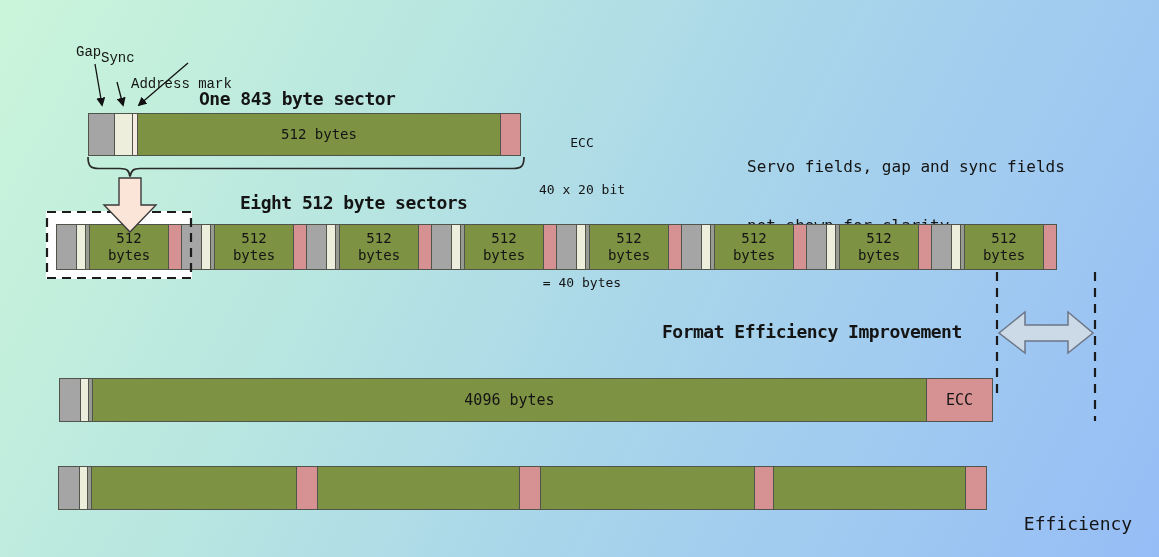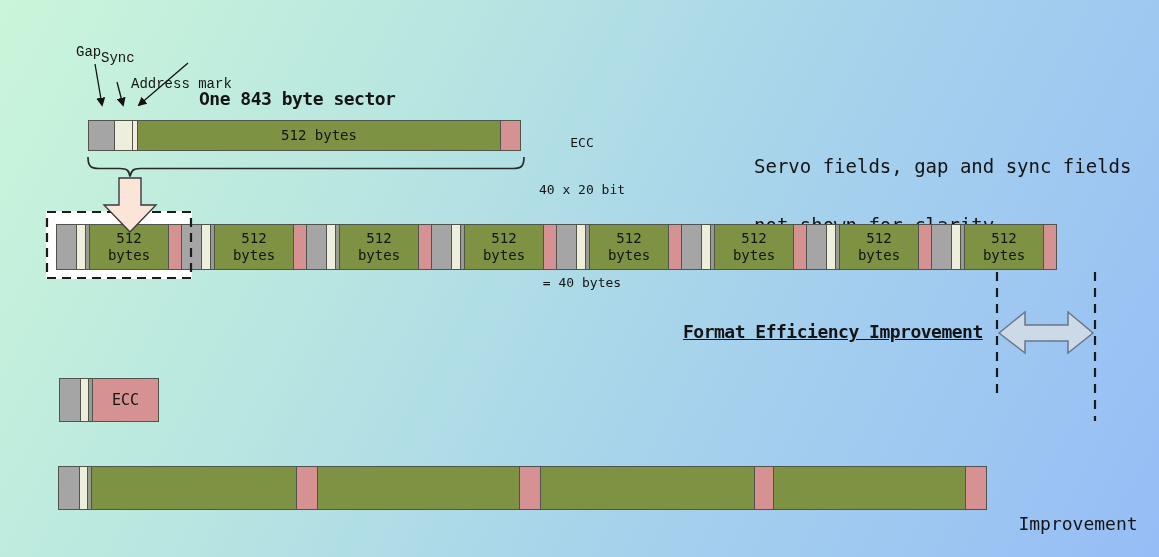--- a/index.html
+++ b/index.html
@@ -5,21 +5,21 @@
   html,body{margin:0;padding:0;}
   .stage{
     position:relative;width:1159px;height:557px;overflow:hidden;
     background:linear-gradient(118deg,#cbf5da 0%,#b9e7e0 30%,#a6d2ec 62%,#96bdf6 100%);
     font-family:"DejaVu Sans Mono","Liberation Mono",monospace;color:#141414;
   }
   .txt{position:absolute;white-space:pre;}
   .small-label{font-size:14px;font-family:Liberation Mono, monospace;}
   .title{font-size:18px;font-weight:bold;letter-spacing:-0.5px;}
   .note{font-size:13px;line-height:15.5px;text-align:center;}
-  .servo{font-size:19px;line-height:19.5px;margin-left:7px;}
+  .servo{font-size:16px;line-height:19.5px;}
   .dist{font-size:18px;line-height:25px;text-align:center;}
   .white-box{position:absolute;left:46px;top:211px;width:146px;height:68px;background:#ffffff;z-index:1;}
   .bar{position:absolute;display:flex;z-index:2;}
   .seg{box-sizing:border-box;height:100%;border:1px solid var(--outline);
        display:flex;align-items:center;justify-content:center;text-align:center;flex:0 0 auto;}
   .seg + .seg{margin-left:-1px;}
   .seg-gap{background:var(--gap);}
   .seg-sync{background:var(--sync);}
   .seg-address_mark{background:var(--address_mark);}
   .seg-address_mark_light{background:var(--address_mark_light);}
@@ -32,42 +32,43 @@
 </head>
 <body>
 
 <div class="stage">
 
   <div class="txt small-label" style="left:76px;top:44px;">Gap</div>
   <div class="txt small-label" style="left:101px;top:50px;">Sync</div>
   <div class="txt small-label" style="left:131px;top:52px;margin-top:24px;">Address mark</div>
 
   <div class="txt title" style="left:199px;top:88px;">One 843 byte sector</div>
-  <div class="txt title" style="left:683px;top:321px;text-decoration:underline;">Format Efficiency Improvement</div>
+  <div class="txt title" style="left:240px;top:192px;">Eight 512 byte sectors</div>
+  <div class="txt title" style="left:662px;top:321px;">Format Efficiency Improvement</div>
 
   <div class="txt note" style="left:517px;top:104px;width:130px;">
     <div>ECC</div>
     <div>40 x 20 bit</div>
     <div>symbols</div>
     <div>= 40 bytes</div>
   </div>
 
   <div class="txt servo" style="left:747px;top:118px;">
     <div>Servo fields, gap and sync fields</div>
     <div>not shown for clarity</div>
   </div>
 
   <div class="txt dist" style="left:1003px;top:461px;width:150px;">
-    <div>Improvement</div>
+    <div>Efficiency</div>
     
   </div>
 
   <div class="white-box"></div>
 
-  <div class="bar" style="left:88px;top:120px;width:437px;height:31px;">
+  <div class="bar" style="left:88px;top:113px;width:437px;height:43px;">
       <div class="seg seg-gap" style="width: 27px;"></div>
       <div class="seg seg-sync" style="width: 19px;"></div>
       <div class="seg seg-address_mark_light" style="width: 6px;"></div>
       <div class="seg seg-data" style="width: 364px;">
         <span class="seg-label">512 bytes</span>
       </div>
       <div class="seg seg-ecc" style="width: 21px;"></div>
     </div>
   <div class="bar" style="left:56px;top:224px;width:1040px;height:46px;">
       <div class="seg seg-gap" style="width: 21px;"></div>
@@ -124,20 +125,23 @@
       <div class="seg seg-address_mark" style="width: 5px;"></div>
       <div class="seg seg-data" style="width: 80px;">
         <span class="seg-label">512<br>bytes</span>
       </div>
       <div class="seg seg-ecc" style="width: 14px;"></div>
     </div>
   <div class="bar bar-4k" style="left:59px;top:378px;width:938px;height:44px;">
       <div class="seg seg-gap" style="width: 22px;"></div>
       <div class="seg seg-sync" style="width: 9px;"></div>
       <div class="seg seg-address_mark" style="width: 5px;"></div>
+      <div class="seg seg-data" style="width: 835px;">
+        <span class="seg-label">4096 bytes</span>
+      </div>
       <div class="seg seg-ecc" style="width: 67px;">
         <span class="seg-label">ECC</span>
       </div>
     </div>
   <div class="bar" style="left:58px;top:466px;width:939px;height:44px;">
       <div class="seg seg-gap" style="width: 22px;"></div>
       <div class="seg seg-sync" style="width: 9px;"></div>
       <div class="seg seg-address_mark" style="width: 5px;"></div>
       <div class="seg seg-data" style="width: 206px;"></div>
       <div class="seg seg-ecc" style="width: 22px;"></div>

